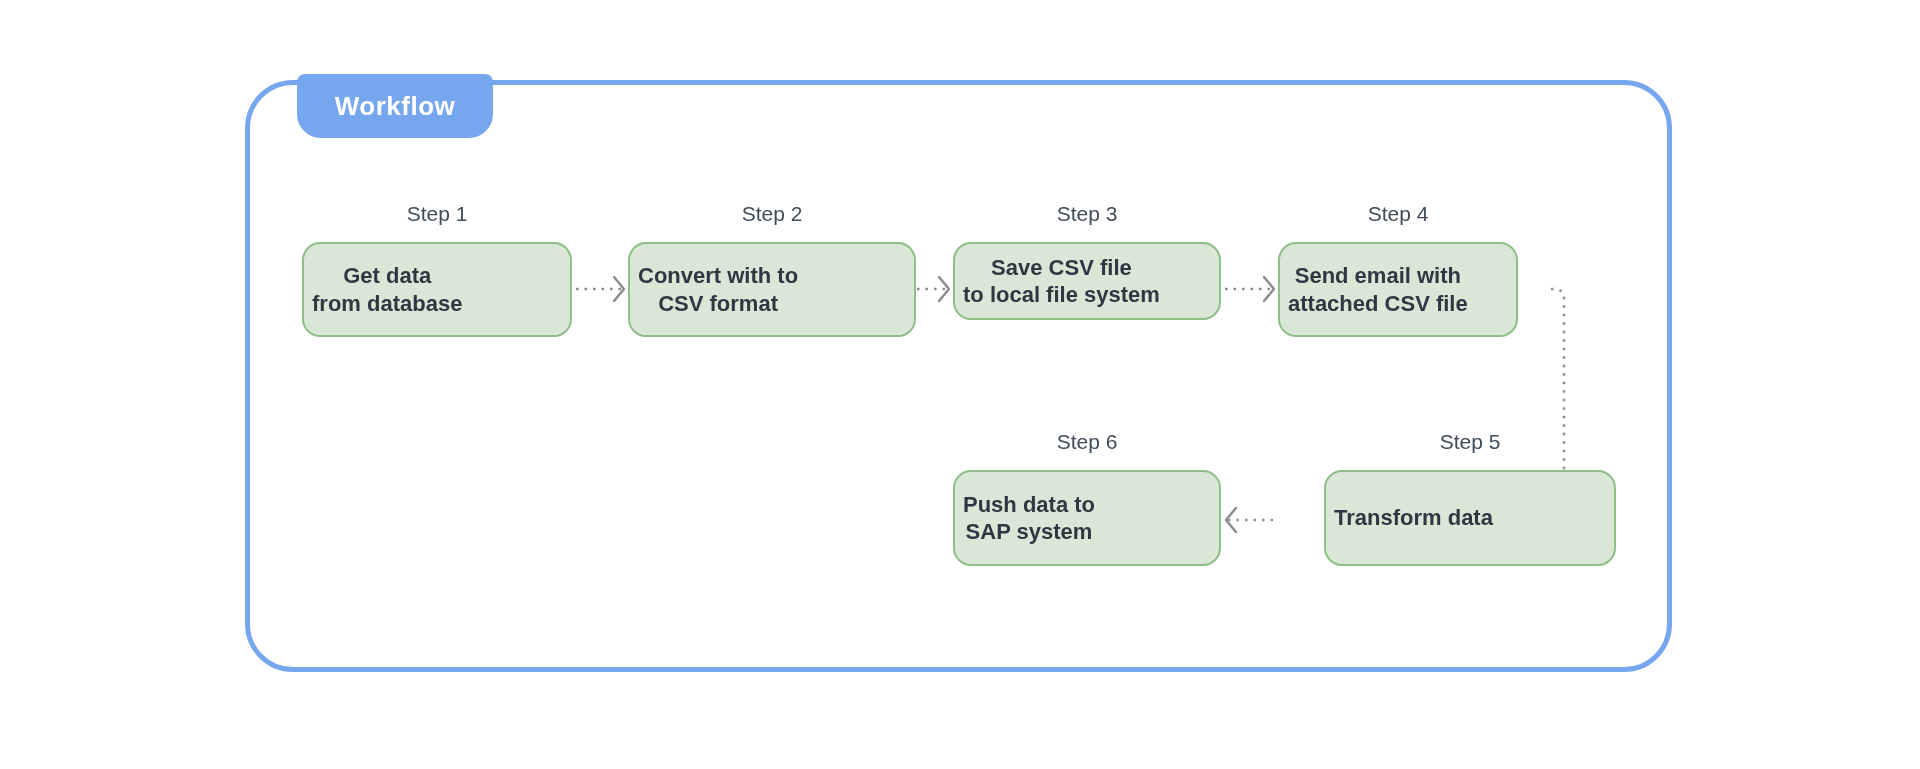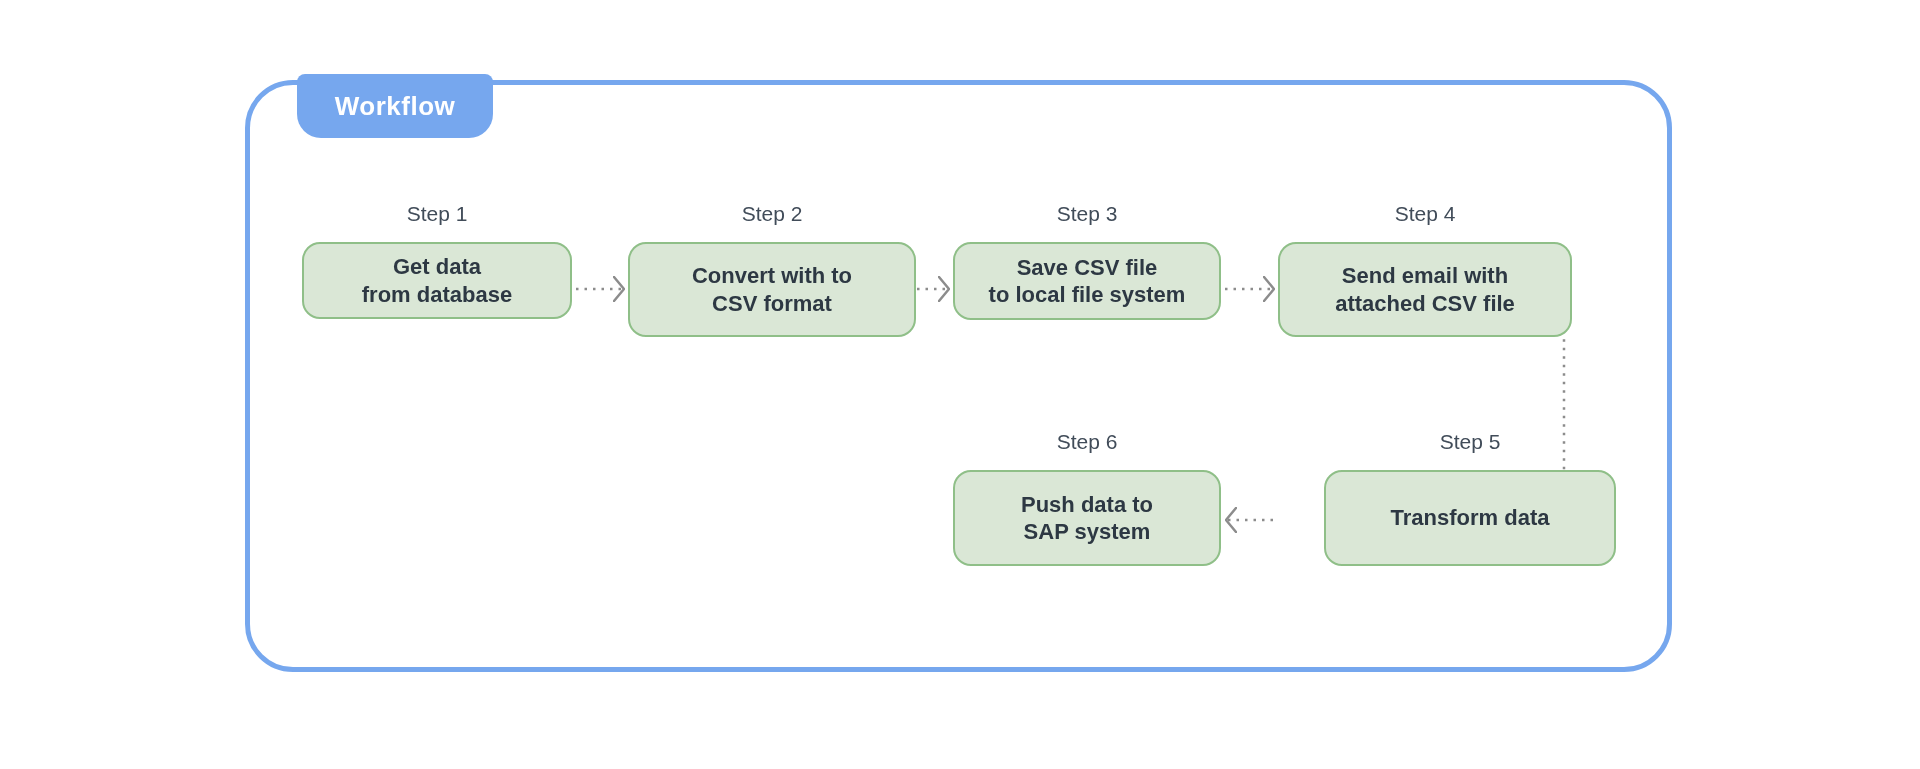--- a/index.html
+++ b/index.html
@@ -60,35 +60,36 @@
   }
   .step-box {
     width: 100%;
     height: 100%;
     box-sizing: border-box;
     background: #dae7d6;
     border: 2px solid #8fbf88;
     border-radius: 18px;
     display: flex;
     align-items: center;
-    justify-content: center;
+    justify-content: flex-start;
     text-align: center;
+    padding-left: 8px;
   }
   .step-title {
     font-size: 22px;
     font-weight: bold;
     color: #2d3843;
     line-height: 1.25;
     white-space: pre-line;
   }
   
-  .step-1 { left: 302px;  top: 242px; width: 270px; height: 77px; }
+  .step-1 { left: 302px;  top: 242px; width: 270px; height: 95px; }
   .step-2 { left: 628px;  top: 242px; width: 288px; height: 95px; }
   .step-3 { left: 953px;  top: 242px; width: 268px; height: 78px; }
-  .step-4 { left: 1278px; top: 242px; width: 294px; height: 95px; }
+  .step-4 { left: 1278px; top: 242px; width: 240px; height: 95px; }
   .step-5 { left: 1324px; top: 470px; width: 292px; height: 96px; }
   .step-6 { left: 953px;  top: 470px; width: 268px; height: 96px; }
   .connectors-svg {
     position: absolute;
     left: 0;
     top: 0;
     width: 1920px;
     height: 769px;
     z-index: 1;
     pointer-events: none;

